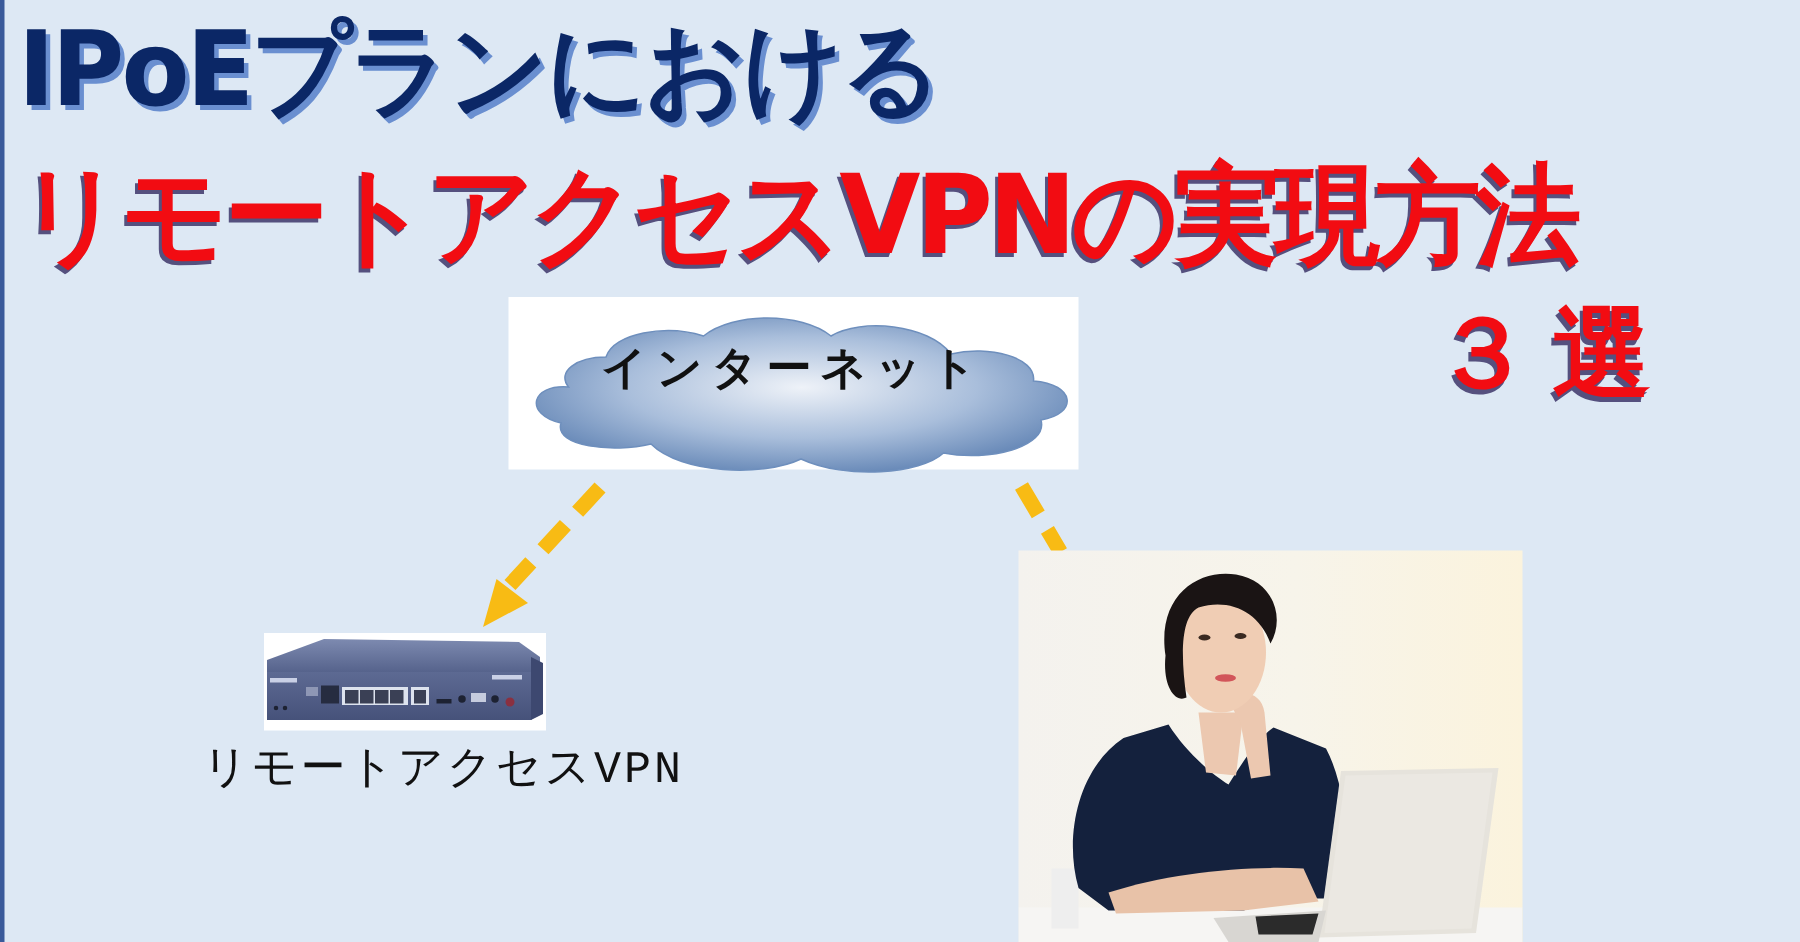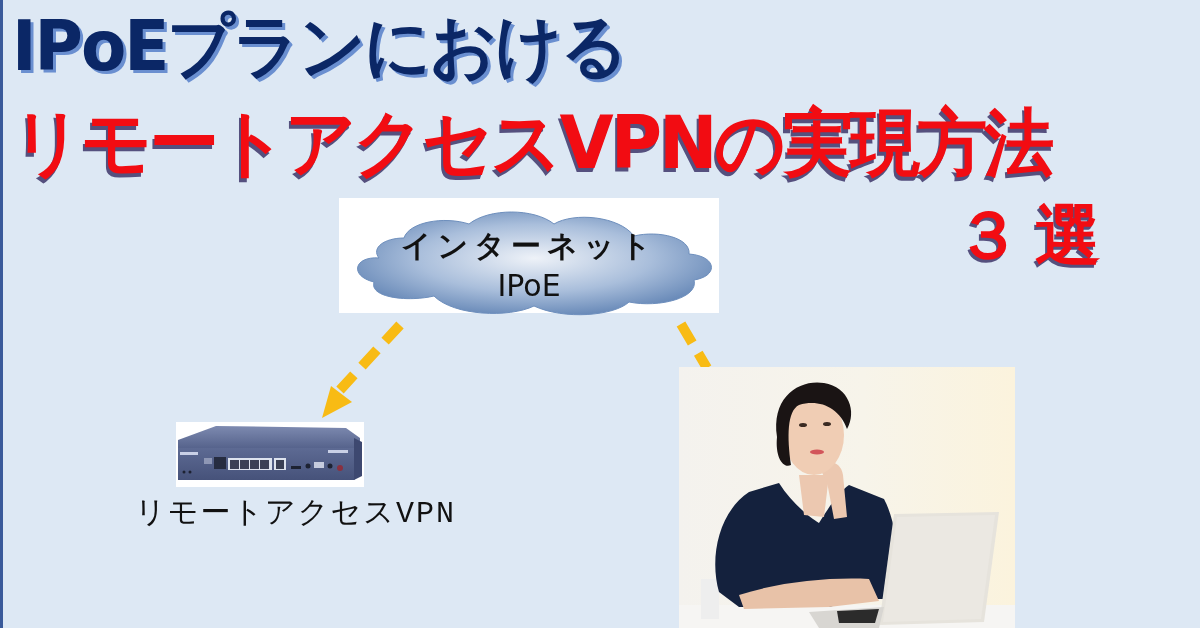--- a/index.html
+++ b/index.html
@@ -90,21 +90,20 @@
              C320,110 360,100 355,82
              C380,78 378,58 350,56
              C352,40 320,32 295,38
              C280,18 235,14 215,26
              C195,10 150,10 130,26
              C105,18 70,24 65,40
              C45,40 32,50 40,60 Z" fill="url(#cg)" stroke="#6e8fbd" stroke-width="1"></path>
   </svg>
   <div class="cloud-text">
     <div class="l1">インターネット</div>
-    <div class="l2">IPoE</div>
   </div>
 </div>
 
 <svg class="arrows" width="1200" height="628" viewBox="0 0 1200 628">
   <g>
     <line x1="400" y1="325" x2="340" y2="390" stroke="#f8bb14" stroke-width="10" stroke-dasharray="22,12"></line>
     <polygon points="322,418 331,386 352,402" fill="#f8bb14"></polygon>
   </g>
   <g>
     <line x1="681" y1="324" x2="707" y2="368" stroke="#f8bb14" stroke-width="10" stroke-dasharray="22,12"></line>

